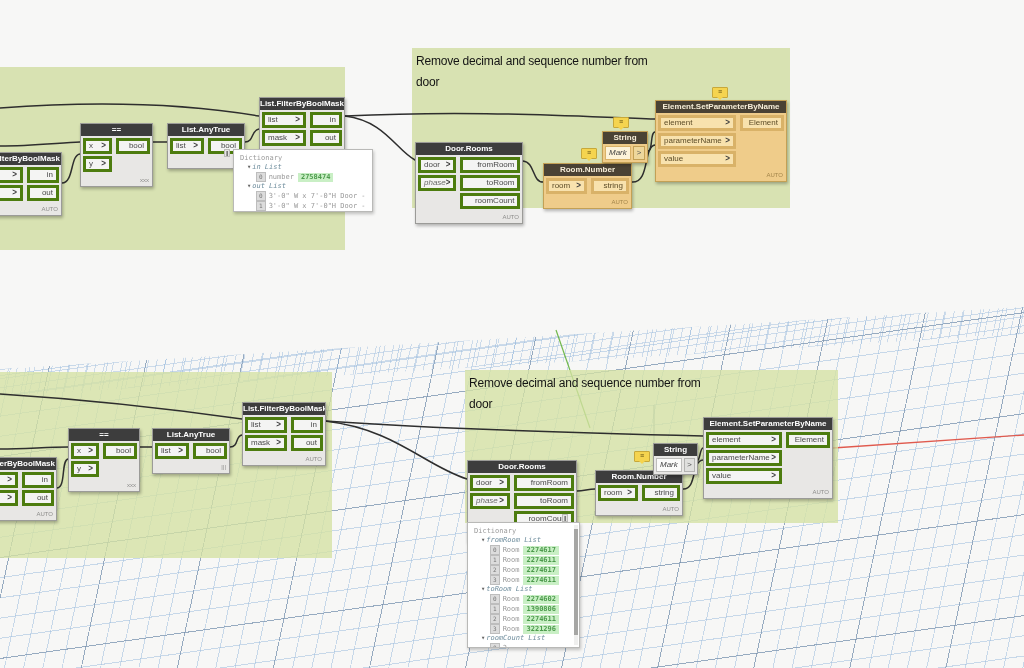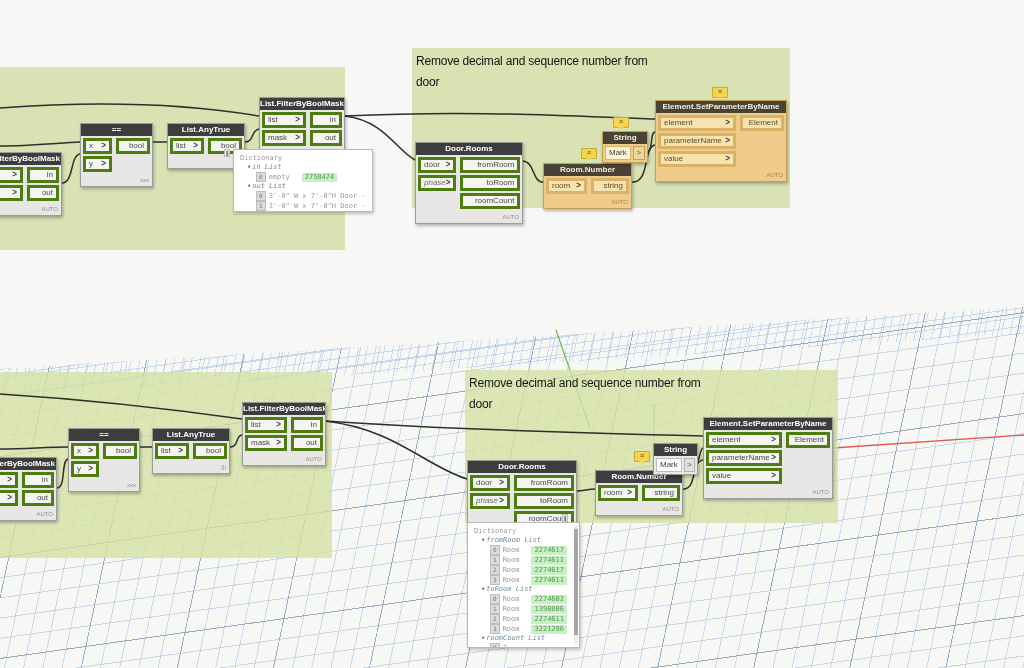--- a/index.html
+++ b/index.html
@@ -44,21 +44,21 @@
   .port.pout{justify-content:flex-end;}
   .pc{font-weight:bold;color:#3c3c3c;font-size:8px;transform:scaleY(1.2);}
   .pl.it{font-style:italic;color:#6a6a6a;}
   .nf{height:9px;font-size:6px;color:#8d8d8b;text-align:right;padding:0 3px 1px 0;line-height:9px;}
   
   .node.frozen{background:#efcc8a;border-color:#c3a055;}
   .node.frozen .nh{background:#4a4234;color:#f6edd8;}
   .node.frozen .port{background:#f8e2ae;border-color:#d9b268;color:#5c4c28;}
   .node.frozen .nf{color:#a3854a;}
   
-  .sb{display:flex;padding:2px;gap:2px;}
+  .sb{display:flex;padding:2px;gap:2px;font-style:italic;}
   .sval{flex:1;height:12px;background:#fbfbfa;border:1px solid #bdbdbb;
     font-size:8px;line-height:12px;padding:0 3px;color:#444;}
   .sbtn{width:11px;height:12px;background:#e0e0de;border:1px solid #b3b3b1;
     font-size:8px;line-height:12px;text-align:center;color:#555;}
   .node.frozen .sval{background:#fdf3d9;border-color:#d9b268;}
   .node.frozen .sbtn{background:#eed79c;border-color:#c3a055;}
 
   
   .note{position:absolute;width:14px;height:9px;background:#f5d44f;border:1px solid #c7a83a;
     border-radius:1px;text-align:center;font-size:7px;line-height:8px;color:#5a4a10;}
@@ -69,21 +69,21 @@
   .bubble{position:absolute;background:#fff;border:1px solid #b9b9b7;
     box-shadow:1px 2px 3px rgba(0,0,0,.22);font-family:"DejaVu Sans Mono",monospace;
     font-size:7px;line-height:9px;color:#9a9a9a;padding:4px 4px 8px 6px;
     overflow:hidden;box-sizing:border-box;white-space:nowrap;}
   .bline{white-space:nowrap;overflow:hidden;}
   .ind1{padding-left:7px;} .ind2{padding-left:16px;}
   .tri{color:#666;margin-right:1px;}
   .seclab{font-style:italic;color:#6d8c9c;}
   .ibadge{display:inline-block;background:#dcdcdc;border:1px solid #bdbdbd;color:#777;
     padding:0 2px;margin-right:3px;font-size:6px;line-height:8px;}
-  .hl{display:inline-block;background:#c9efc5;color:#4d9b4d;padding:0 3px;margin-left:12px;}
+  .hl{display:inline-block;background:#c9efc5;color:#4d9b4d;padding:0 3px;margin-left:4px;font-weight:bold;}
   .vscroll{position:absolute;right:1px;top:2px;width:4px;bottom:2px;background:#efefee;}
   .vthumb{position:absolute;top:4px;left:0;width:4px;height:106px;background:#a6a6a4;}
   .pinicon{position:absolute;font-size:6px;letter-spacing:-1px;color:#555;
     background:#e6e6e4;border:1px solid #bdbdbb;line-height:6px;padding:0 1px;}
 </style>
 </head>
 <body>
 
 <div id="stage">
 
@@ -311,21 +311,21 @@
   </div>
 
   <div class="note" style="left:581px;top:148px"><span>≡</span></div>
   <div class="note" style="left:613px;top:117px"><span>≡</span></div>
   <div class="note" style="left:712px;top:87px"><span>≡</span></div>
 
   <div class="pinicon" style="left:224px;top:149px">|||</div>
   <div class="bubble" style="left:233px;top:149px;width:140px;height:63px">
     <div class="bline">Dictionary</div>
     <div class="bline ind1"><span class="tri">▾</span><span class="seclab">in List</span></div>
-    <div class="bline ind2"><span class="ibadge">0</span><span>empty</span><span class="hl">2758474</span></div>
+    <div class="bline ind2"><span class="ibadge">0</span><span>number</span><span class="hl">2758474</span></div>
     <div class="bline ind1"><span class="tri">▾</span><span class="seclab">out List</span></div>
     <div class="bline ind2"><span class="ibadge">0</span><span>3'-0" W x 7'-0"H Door -  5 3/4"D</span></div>
     <div class="bline ind2"><span class="ibadge">1</span><span>3'-0" W x 7'-0"H Door -  5 3/4"D</span></div>
   </div>
 
   <div class="node" style="left:-31px;top:457px;width:88px">
     <div class="nh">List.FilterByBoolMask</div>
     <div class="nb">
       <div class="ins">
         <div class="port pin-row">

